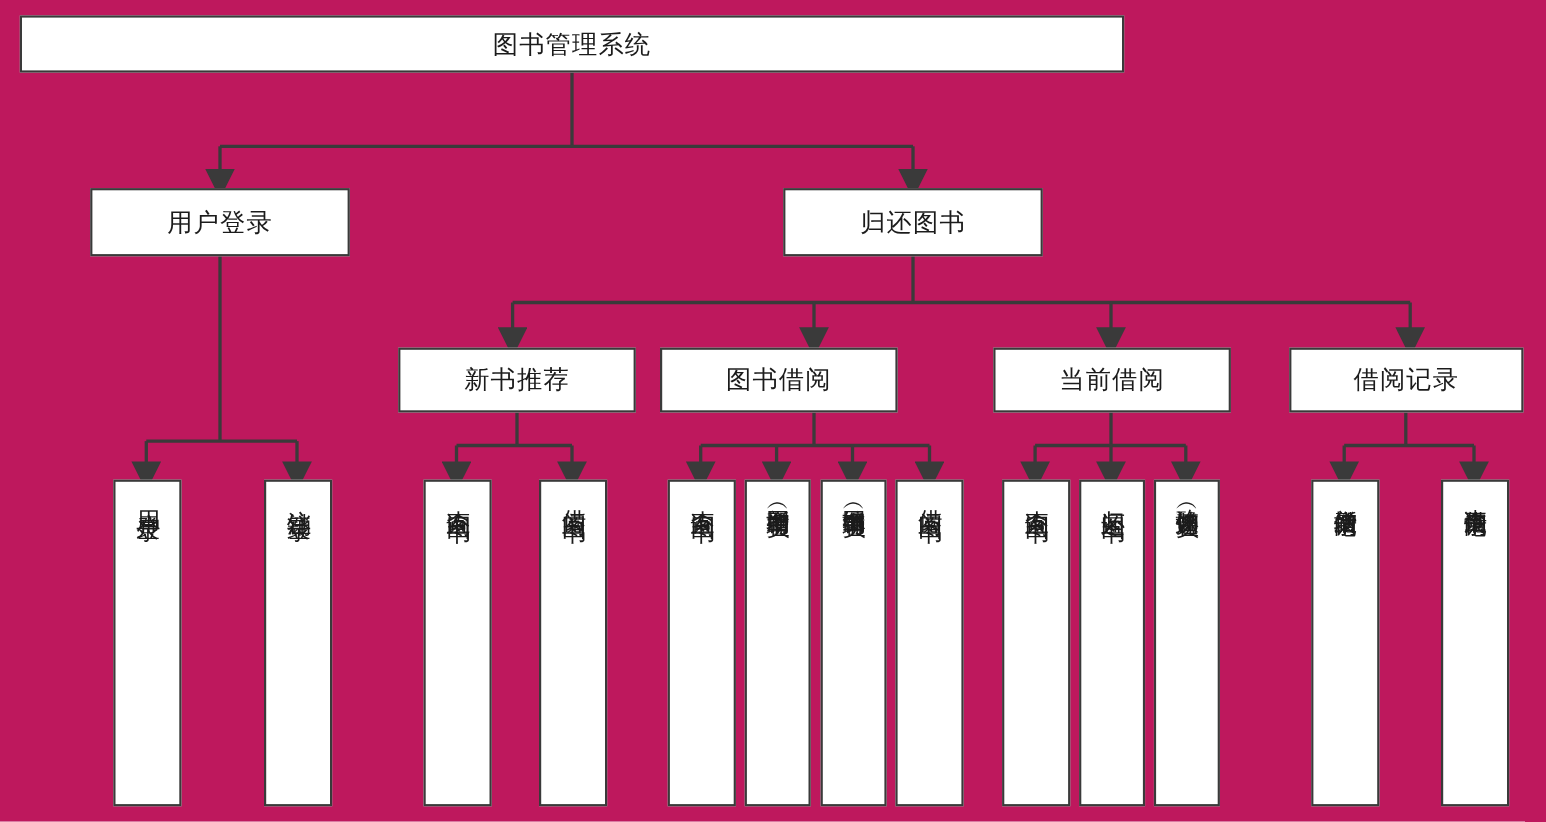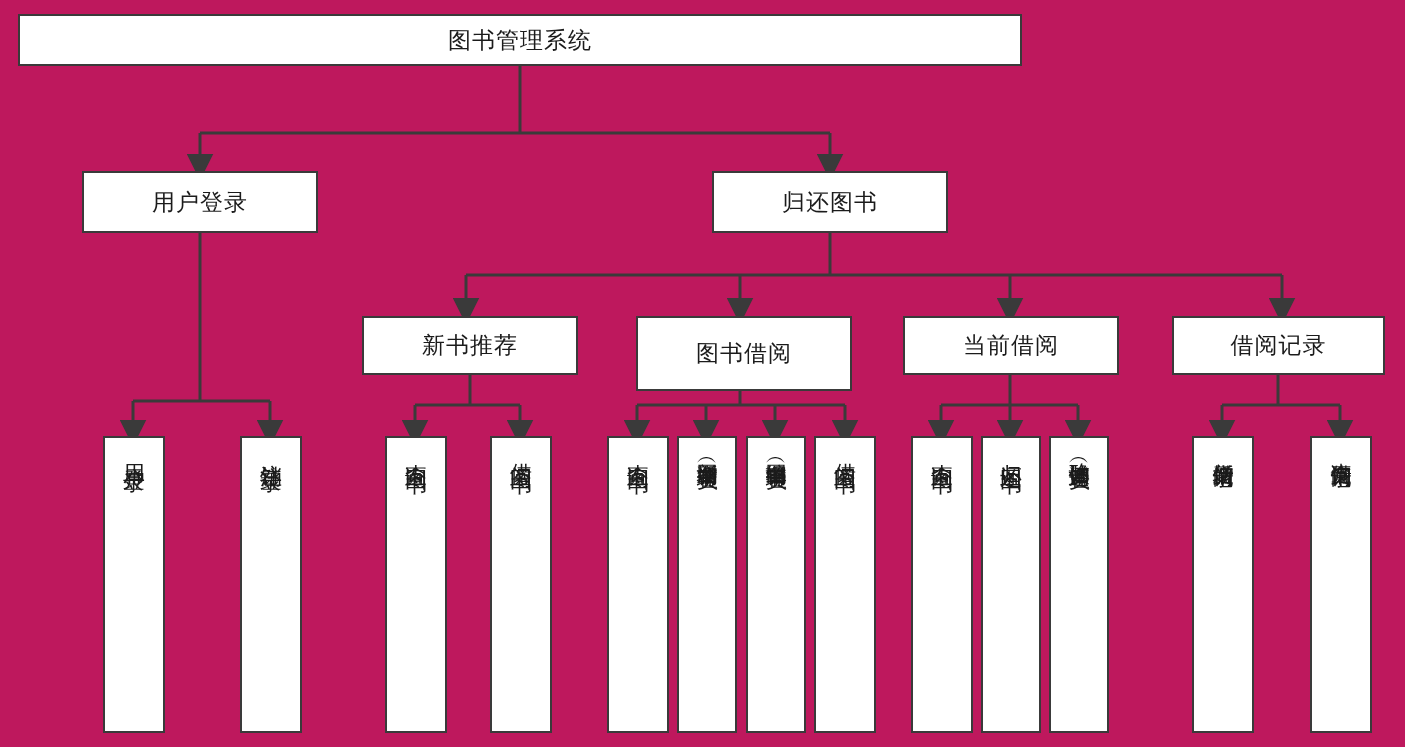--- a/index.html
+++ b/index.html
@@ -129,21 +129,21 @@
   <div class="node horiz" style="left:82px; top:171px; width:236px; height:62px;">
     <span>用户登录</span>
   </div>
   <div class="node horiz" style="left:712px; top:171px; width:236px; height:62px;">
     <span>归还图书</span>
   </div>
 
   <div class="node horiz" style="left:362px; top:316px; width:216px; height:59px;text-align:center;">
     <span>新书推荐</span>
   </div>
-  <div class="node horiz" style="left:636px; top:316px; width:216px; height:75px;">
+  <div class="node horiz" style="left:600px; top:316px; width:216px; height:59px;">
     <span>图书借阅</span>
   </div>
   <div class="node horiz" style="left:903px; top:316px; width:216px; height:59px;">
     <span>当前借阅</span>
   </div>
   <div class="node horiz" style="left:1172px; top:316px; width:213px; height:59px;">
     <span>借阅记录</span>
   </div>
 
   <div class="node vert" style="left:103px; top:436px; width:62px; height:297px;">

